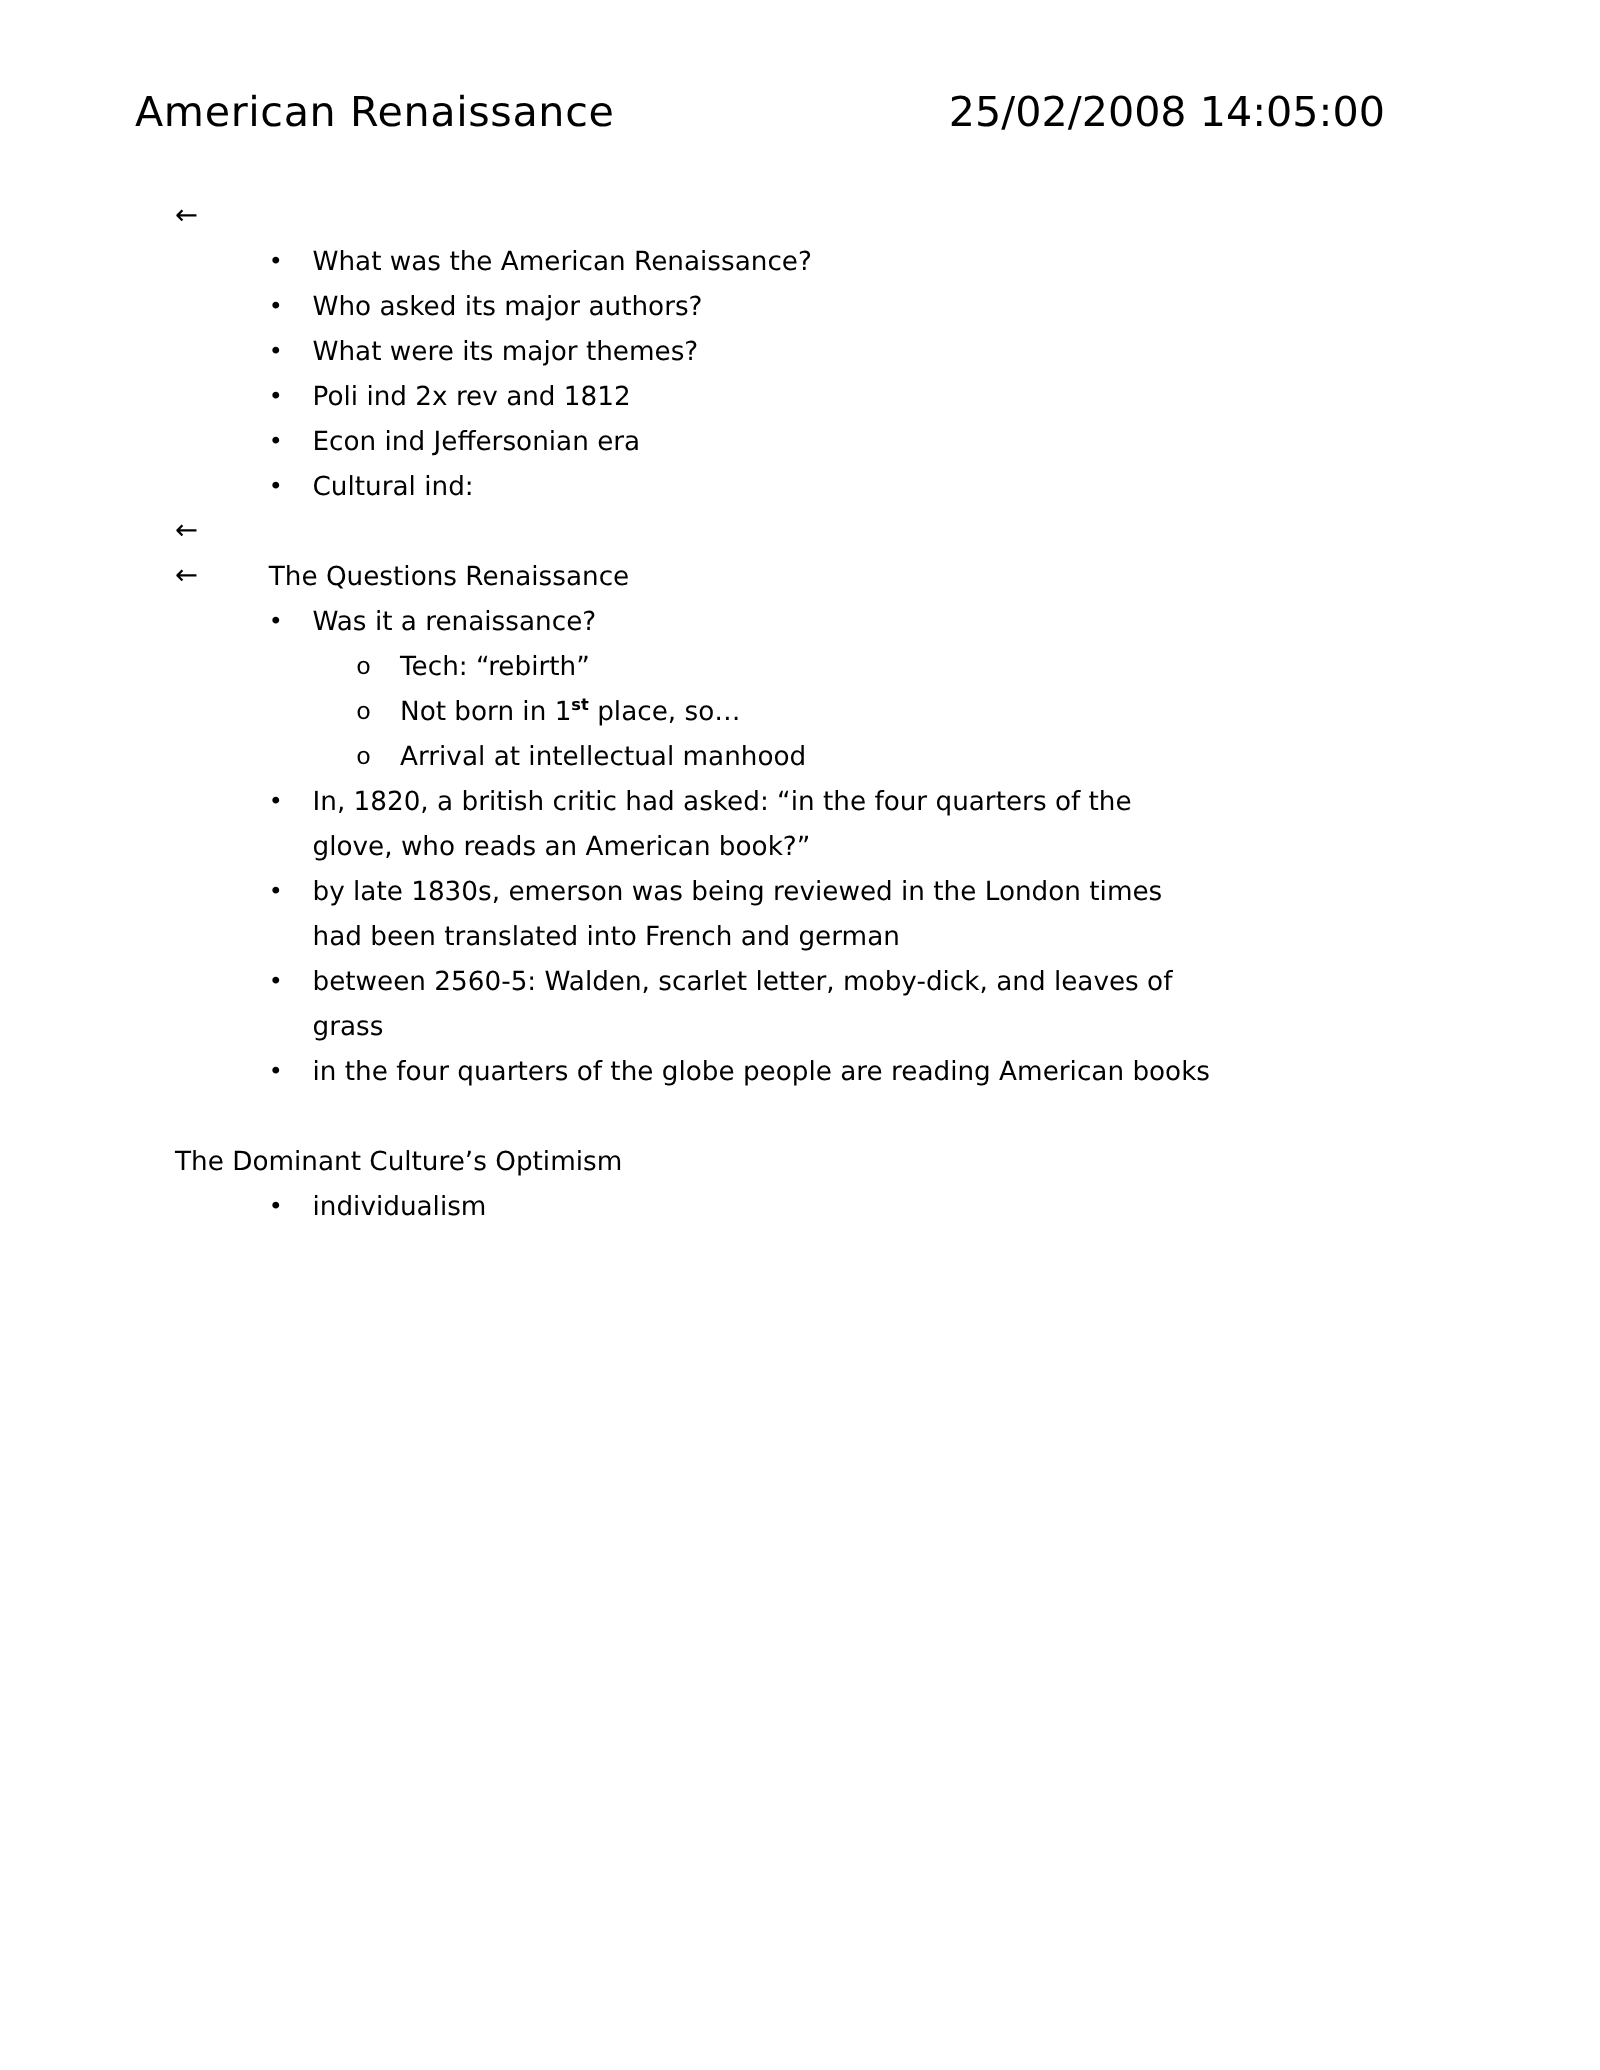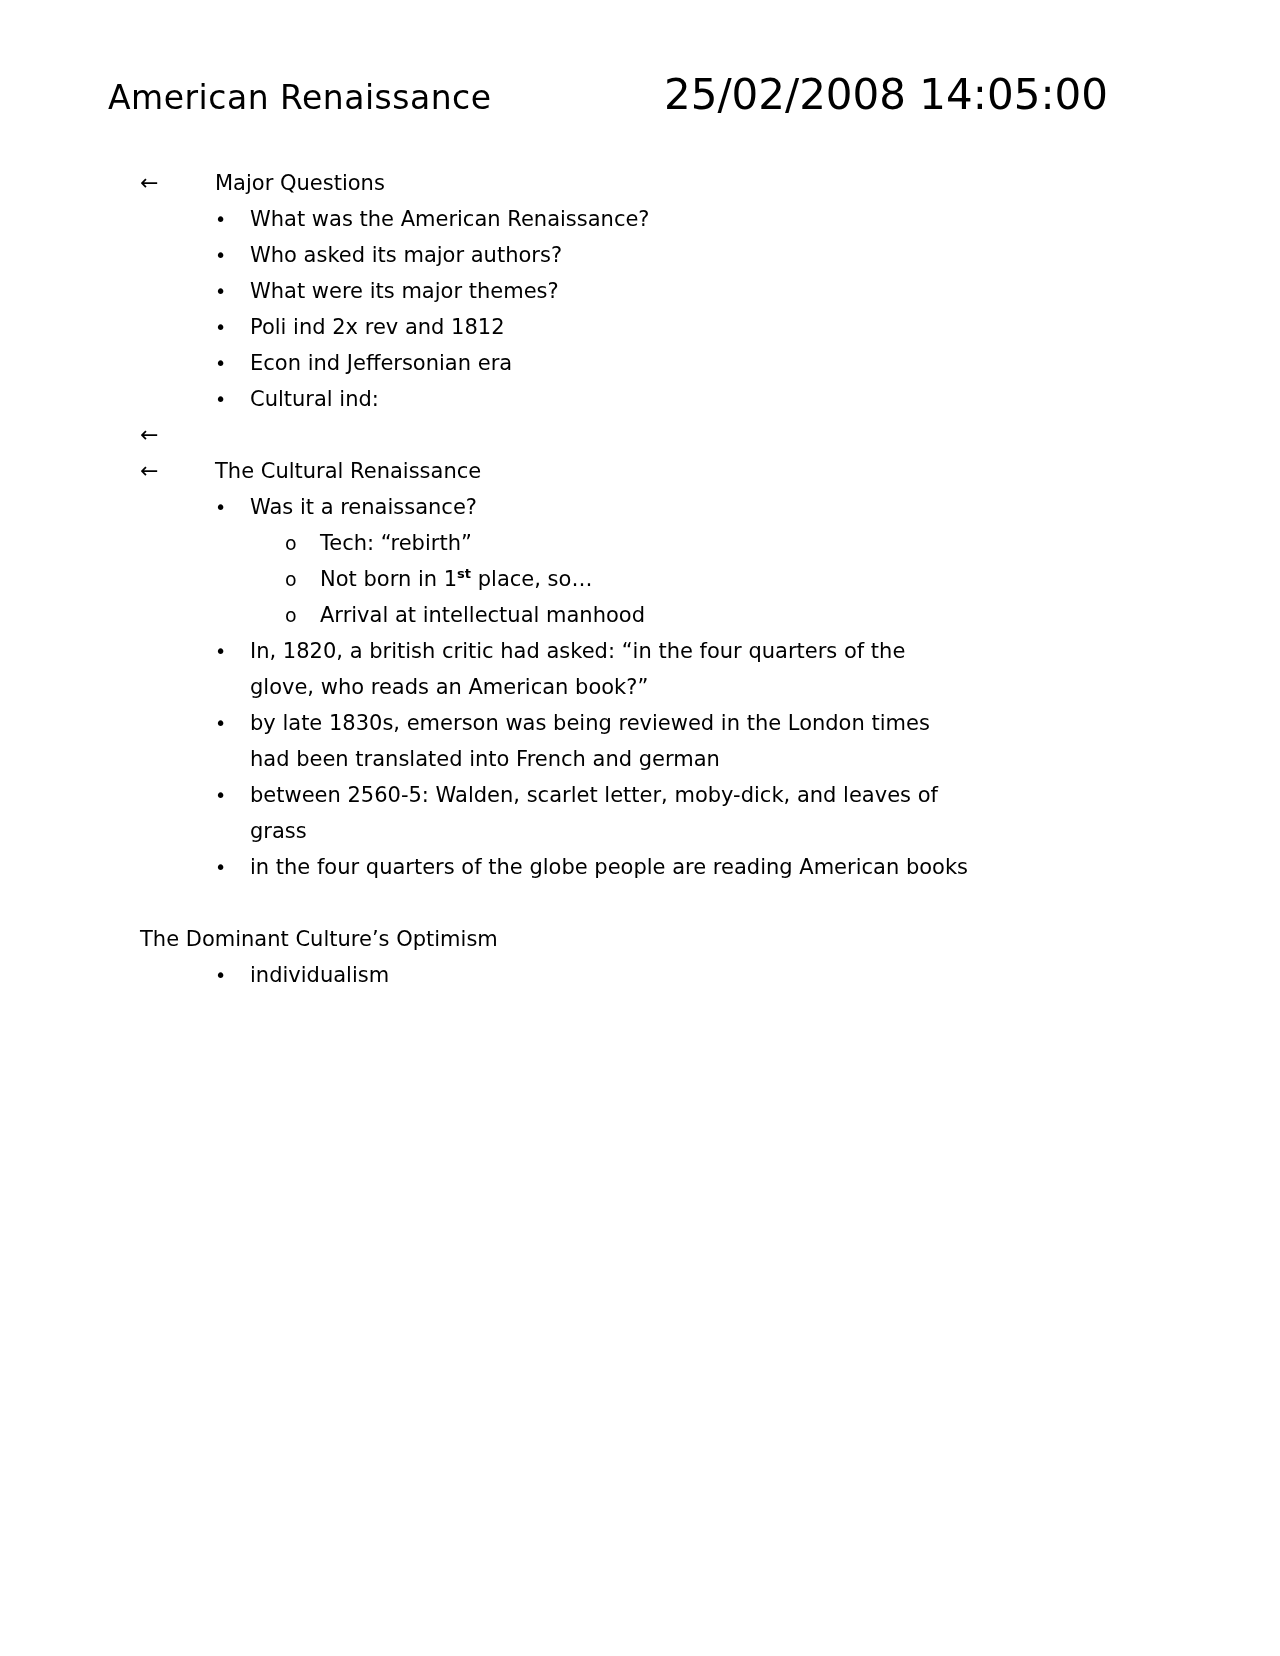--- a/index.html
+++ b/index.html
@@ -27,21 +27,21 @@
     align-items: baseline;
     width: 1000px;
     margin-bottom: 46px;
   }
   .doc-title {
     font-size: 33px;
     font-weight: 400;
     letter-spacing: 0.5px;
   }
   .doc-timestamp {
-    font-size: 42px;
+    font-size: 33px;
     font-weight: 400;
   }
   .doc-body {
     width: 1000px;
     font-size: 21px;
     line-height: 36px;
   }
   .line {
     display: flex;
     align-items: flex-start;
@@ -77,21 +77,20 @@
 <body>
 
 <div class="page">
   <div class="header">
     <span class="doc-title">American Renaissance</span>
     <span class="doc-timestamp">25/02/2008 14:05:00</span>
   </div>
   <div class="doc-body">
       <div class="line level-1">
         <span class="bullet arrow">←</span>
-        <span class="text">Major Questions</span>
       </div>
       <div class="line level-2">
         <span class="bullet dot">•</span>
         <span class="text">What was the American Renaissance?</span>
       </div>
       <div class="line level-2">
         <span class="bullet dot">•</span>
         <span class="text">Who asked its major authors?</span>
       </div>
       <div class="line level-2">
@@ -109,21 +108,21 @@
       <div class="line level-2">
         <span class="bullet dot">•</span>
         <span class="text">Cultural ind:</span>
       </div>
       <div class="line level-1">
         <span class="bullet arrow">←</span>
         <span class="text"></span>
       </div>
       <div class="line level-1">
         <span class="bullet arrow">←</span>
-        <span class="text">The Cultural Renaissance</span>
+        <span class="text">The Questions Renaissance</span>
       </div>
       <div class="line level-2">
         <span class="bullet dot">•</span>
         <span class="text">Was it a renaissance?</span>
       </div>
       <div class="line level-3">
         <span class="bullet circle">o</span>
         <span class="text">Tech: “rebirth”</span>
       </div>
       <div class="line level-3">

